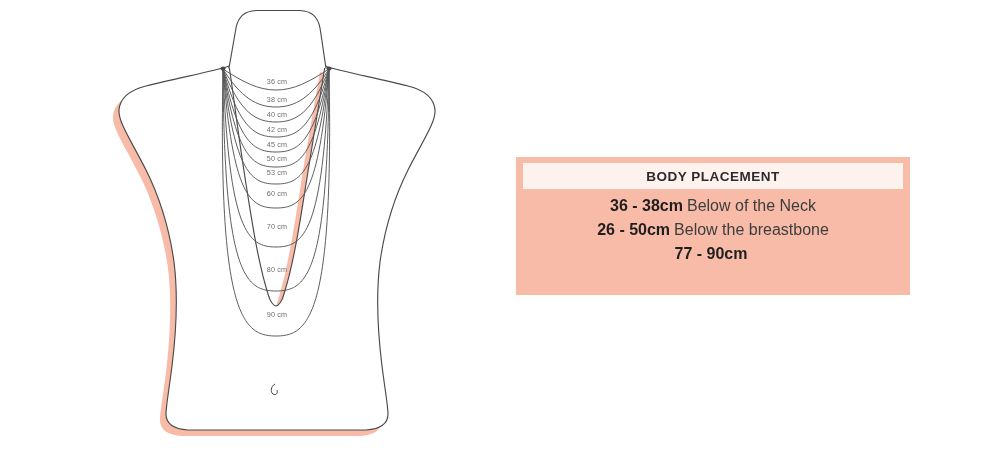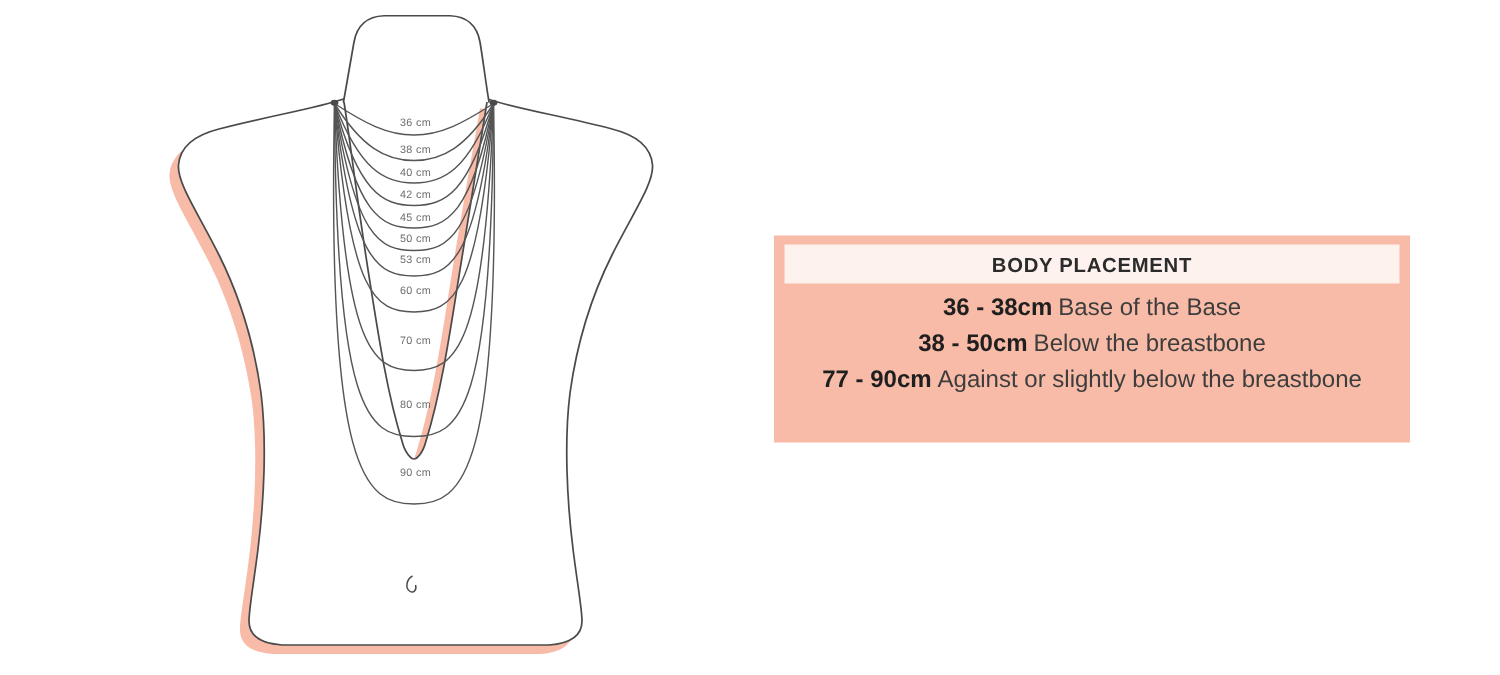--- a/index.html
+++ b/index.html
@@ -21,21 +21,21 @@
     fill:#6e6e6e;
     font-family:"Liberation Sans", sans-serif;
     text-anchor:middle;
     letter-spacing:0.2px;
   }
 
   
   #placement-panel{
     position:absolute;
     left:516px;top:157px;
-    width:424px;height:138px;
+    width:394px;height:138px;
     background:#f7bba8;
     box-sizing:border-box;
     padding:6px 7px 0 7px;
   }
   #panel-title-bar{
     background:#fdf2ee;
     height:26px;
     display:flex;align-items:center;justify-content:center;
   }
   #panel-title{
@@ -174,30 +174,29 @@
   <div id="placement-panel">
 
     <div id="panel-title-bar">
       <span id="panel-title">BODY PLACEMENT</span>
     </div>
 
     <div id="panel-rows">
 
       <div class="panel-row">
         <span class="row-range">36 - 38cm</span>
-        <span class="row-desc">Base of the Base</span>
+        <span class="row-desc">Below of the Neck</span>
       </div>
 
 
       <div class="panel-row">
-        <span class="row-range">38 - 50cm</span>
+        <span class="row-range">26 - 50cm</span>
         <span class="row-desc">Below the breastbone</span>
       </div>
 
       <div class="panel-row">
         <span class="row-range">77 - 90cm</span>
-        <span class="row-desc">Against or slightly below the breastbone</span>
       </div>
 
     </div>
   </div>
 
 </div>
 
 </body></html>

